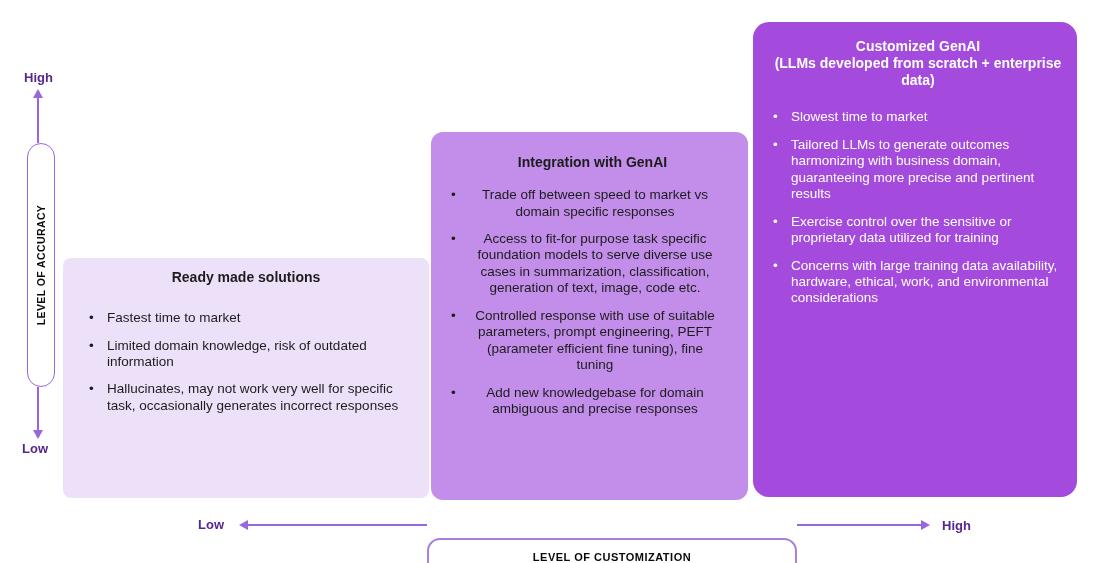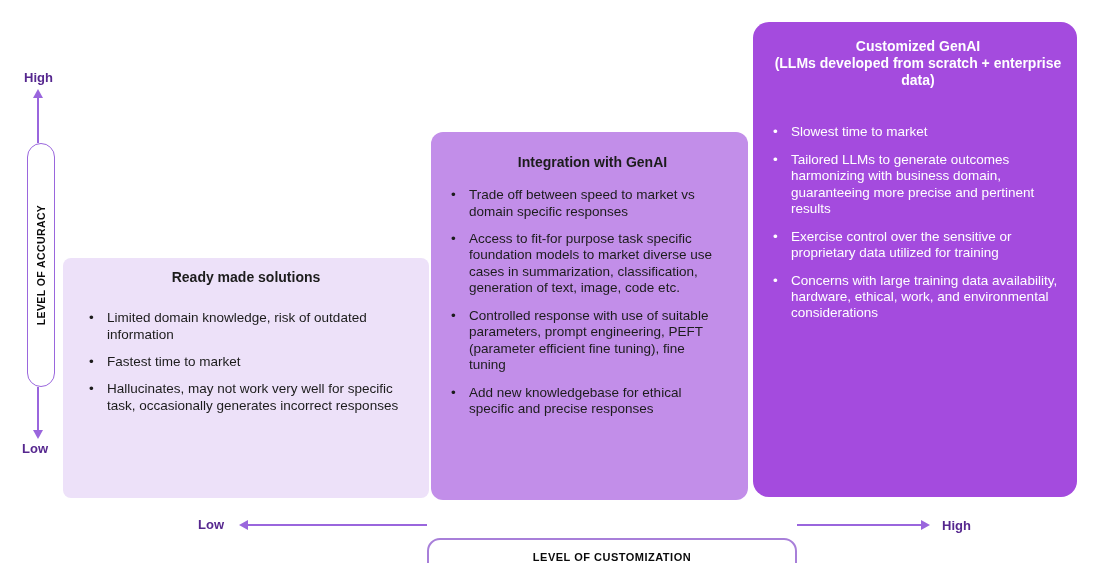--- a/index.html
+++ b/index.html
@@ -15,28 +15,28 @@
 
   
   .stage-box{position:absolute;}
   .box1{left:63px;top:258px;width:366px;height:240px;background:var(--box1-bg);border-radius:8px;padding:11px 20px 8px 20px;}
   .box2{left:431px;top:132px;width:317px;height:368px;background:var(--box2-bg);border-radius:12px;padding:22px 8px 20px 14px;}
   .box3{left:753px;top:22px;width:324px;height:475px;background:var(--box3-bg);border-radius:16px;padding:16px 8px 8px 14px;}
   .box-title{font-weight:bold;font-size:14px;line-height:1.22;text-align:center;color:var(--dark-text);}
   .box3 .box-title{color:var(--light-text);}
   .box2 .box-title{margin-bottom:16px;}
   .box1 .box-title{margin-bottom:24px;}
-  .box3 .box-title{margin-bottom:35px;}
+  .box3 .box-title{margin-bottom:20px;}
 
   ul.bullets{list-style:none;font-size:13.5px;line-height:1.22;color:var(--dark-text);margin-top:12px;}
   .box3 ul.bullets{color:var(--light-text);}
   ul.bullets li{position:relative;padding-left:24px;margin-bottom:11px;}
   ul.bullets li::before{content:"\2022";position:absolute;left:6px;top:0;}
   .box1 ul.bullets{padding-right:2px;}
-  .box2 ul.bullets{max-width:276px;}
+  .box2 ul.bullets{max-width:276px;text-align:center;}
   .box3 ul.bullets{max-width:292px;}
 
   
   .v-high{position:absolute;left:24px;top:70px;font-size:13px;font-weight:bold;color:var(--axis-label-text);}
   .v-low{position:absolute;left:22px;top:441px;font-size:13px;font-weight:bold;color:var(--axis-label-text);}
   .v-line-top{position:absolute;left:37px;top:98px;width:2px;height:45px;background:var(--axis-line);}
   .v-line-bottom{position:absolute;left:37px;top:387px;width:2px;height:44px;background:var(--axis-line);}
   .arrow-up{position:absolute;left:33px;top:89px;width:0;height:0;
     border-left:5px solid transparent;border-right:5px solid transparent;border-bottom:9px solid var(--axis-line);}
   .arrow-down{position:absolute;left:33px;top:430px;width:0;height:0;
@@ -72,35 +72,35 @@
   </div>
   <div class="v-line-bottom"></div>
   <div class="arrow-down"></div>
   <div class="v-low">Low</div>
 
   <div class="stage-box box1">
     <div class="box-title">
       <div>Ready made solutions</div>
     </div>
     <ul class="bullets">
+      <li>Fastest time to market</li>
       <li>Limited domain knowledge, risk of outdated information</li>
-      <li>Fastest time to market</li>
       <li>Hallucinates, may not work very well for specific task, occasionally generates incorrect responses</li>
     </ul>
   </div>
 
   <div class="stage-box box2">
     <div class="box-title">
       <div>Integration with GenAI</div>
     </div>
     <ul class="bullets">
       <li>Trade off between speed to market vs domain specific responses</li>
-      <li>Access to fit-for purpose task specific foundation models to market diverse use cases in summarization, classification, generation of text, image, code etc.</li>
+      <li>Access to fit-for purpose task specific foundation models to serve diverse use cases in summarization, classification, generation of text, image, code etc.</li>
       <li>Controlled response with use of suitable parameters, prompt engineering, PEFT (parameter efficient fine tuning), fine tuning</li>
-      <li>Add new knowledgebase for ethical specific and precise responses</li>
+      <li>Add new knowledgebase for domain ambiguous and precise responses</li>
     </ul>
   </div>
 
   <div class="stage-box box3">
     <div class="box-title">
       <div>Customized GenAI</div>
       <div>(LLMs developed from scratch + enterprise data)</div>
     </div>
     <ul class="bullets">
       <li>Slowest time to market</li>

